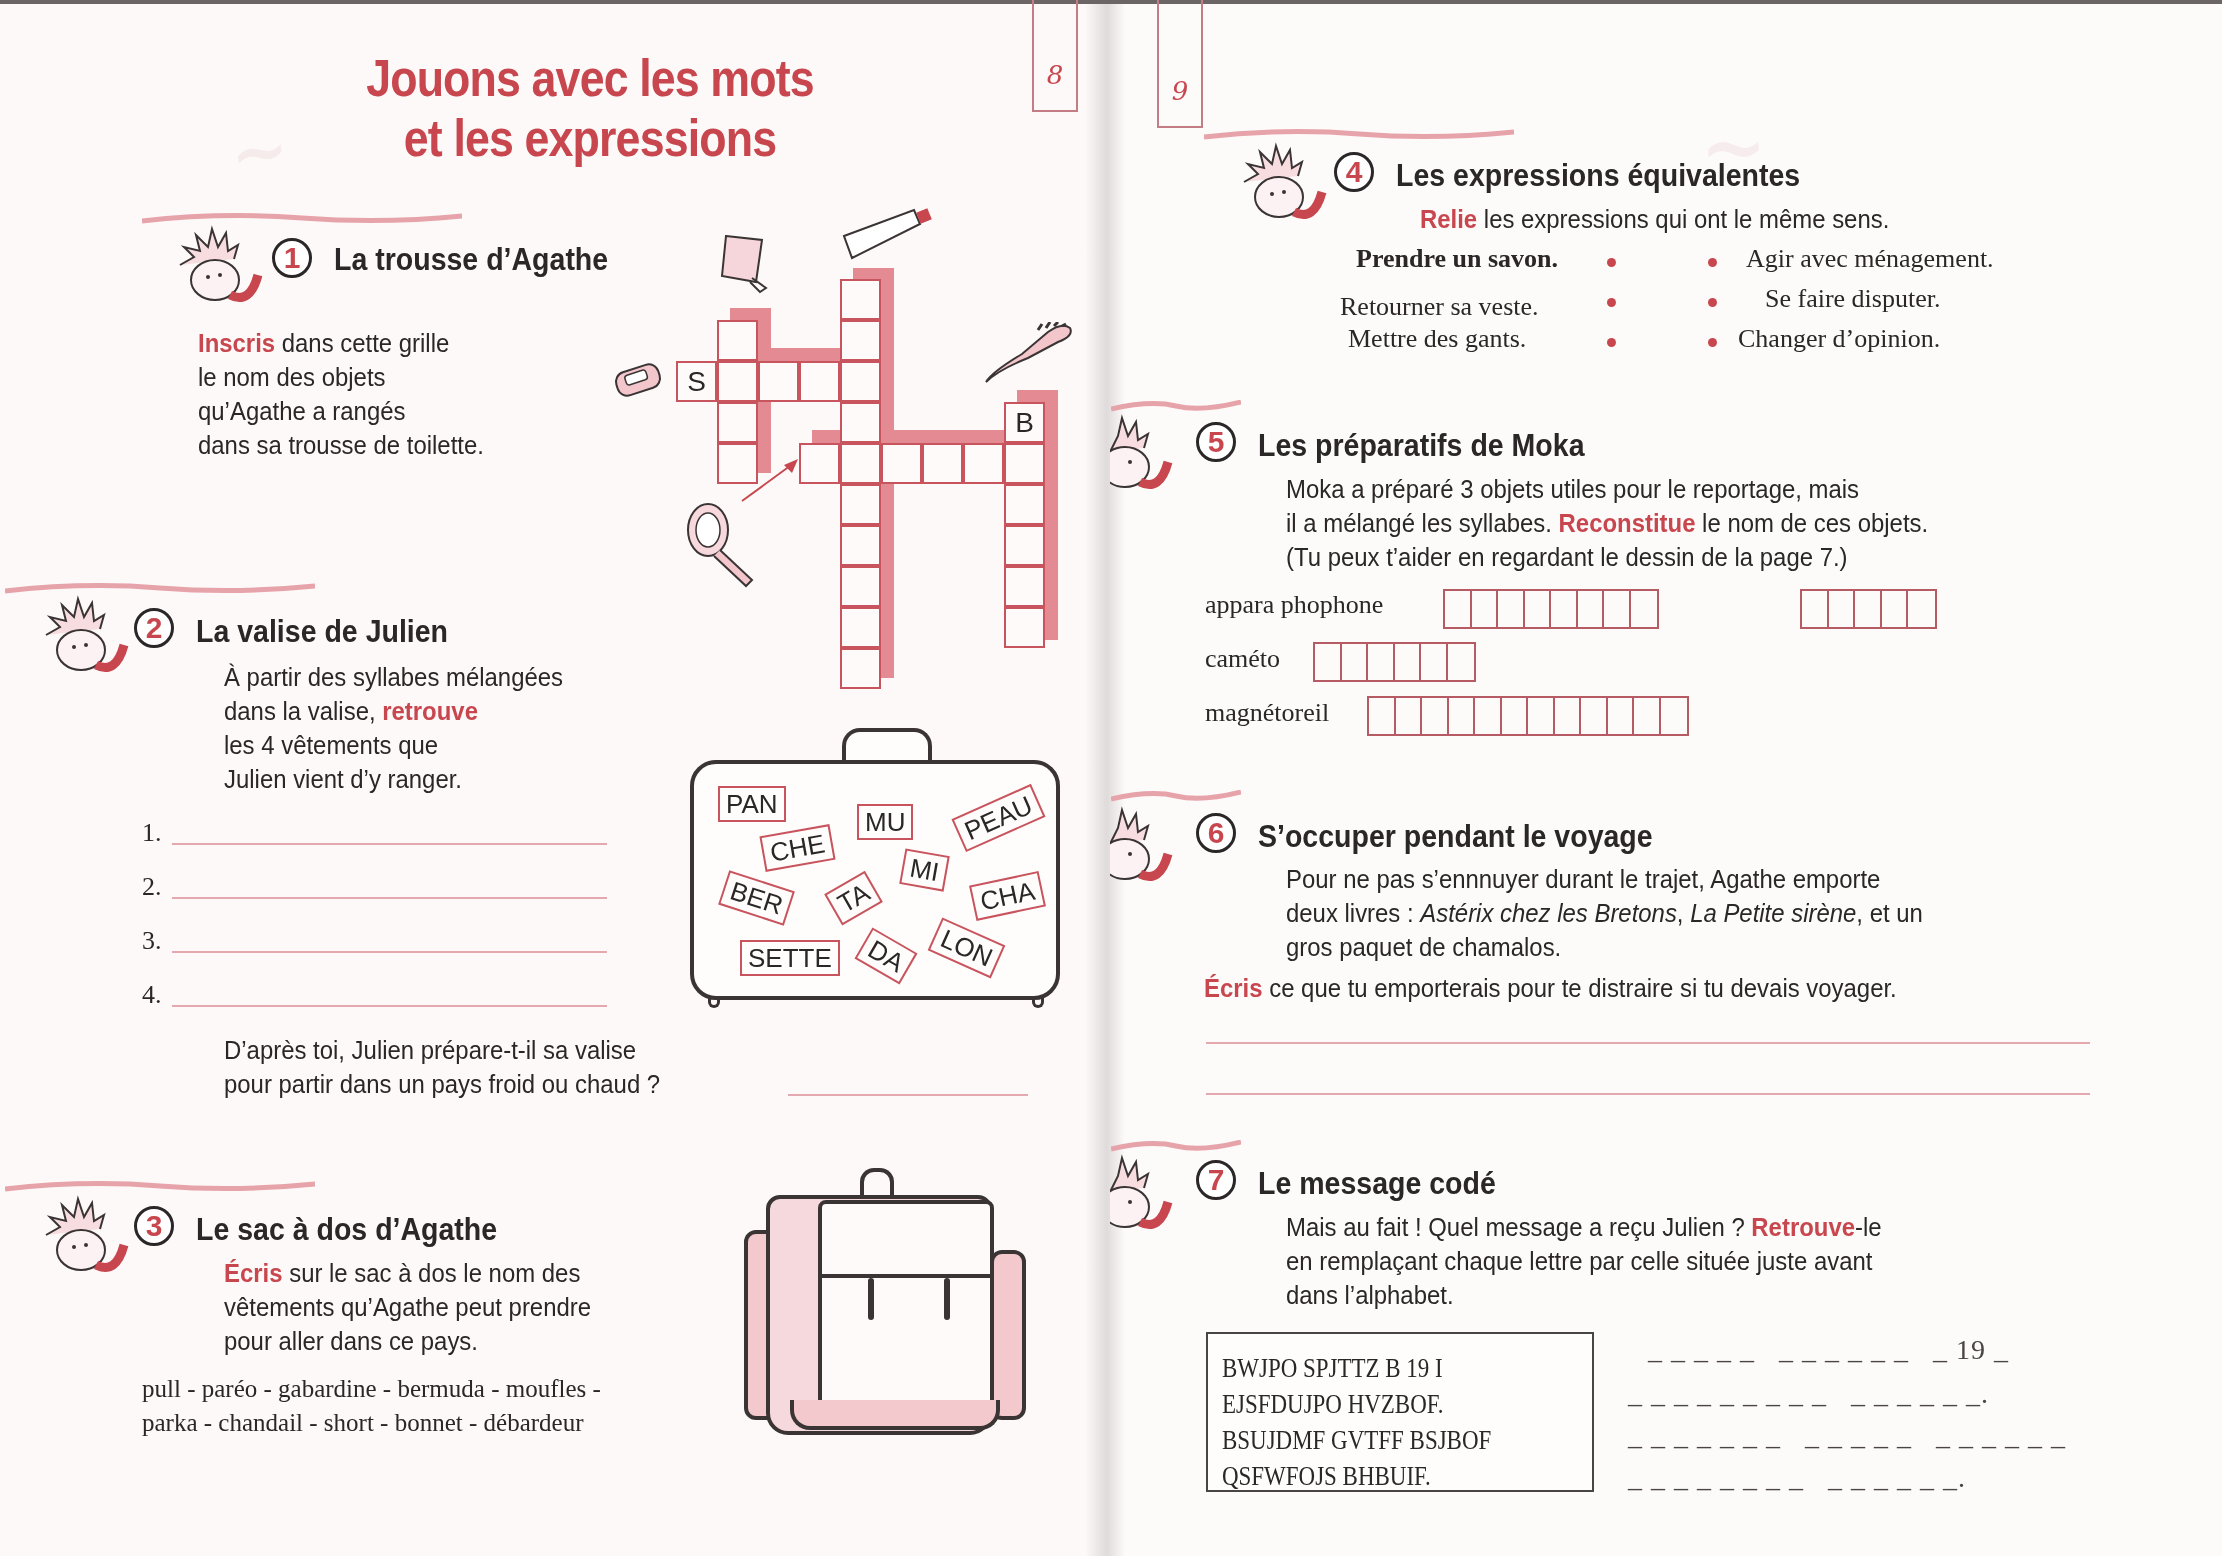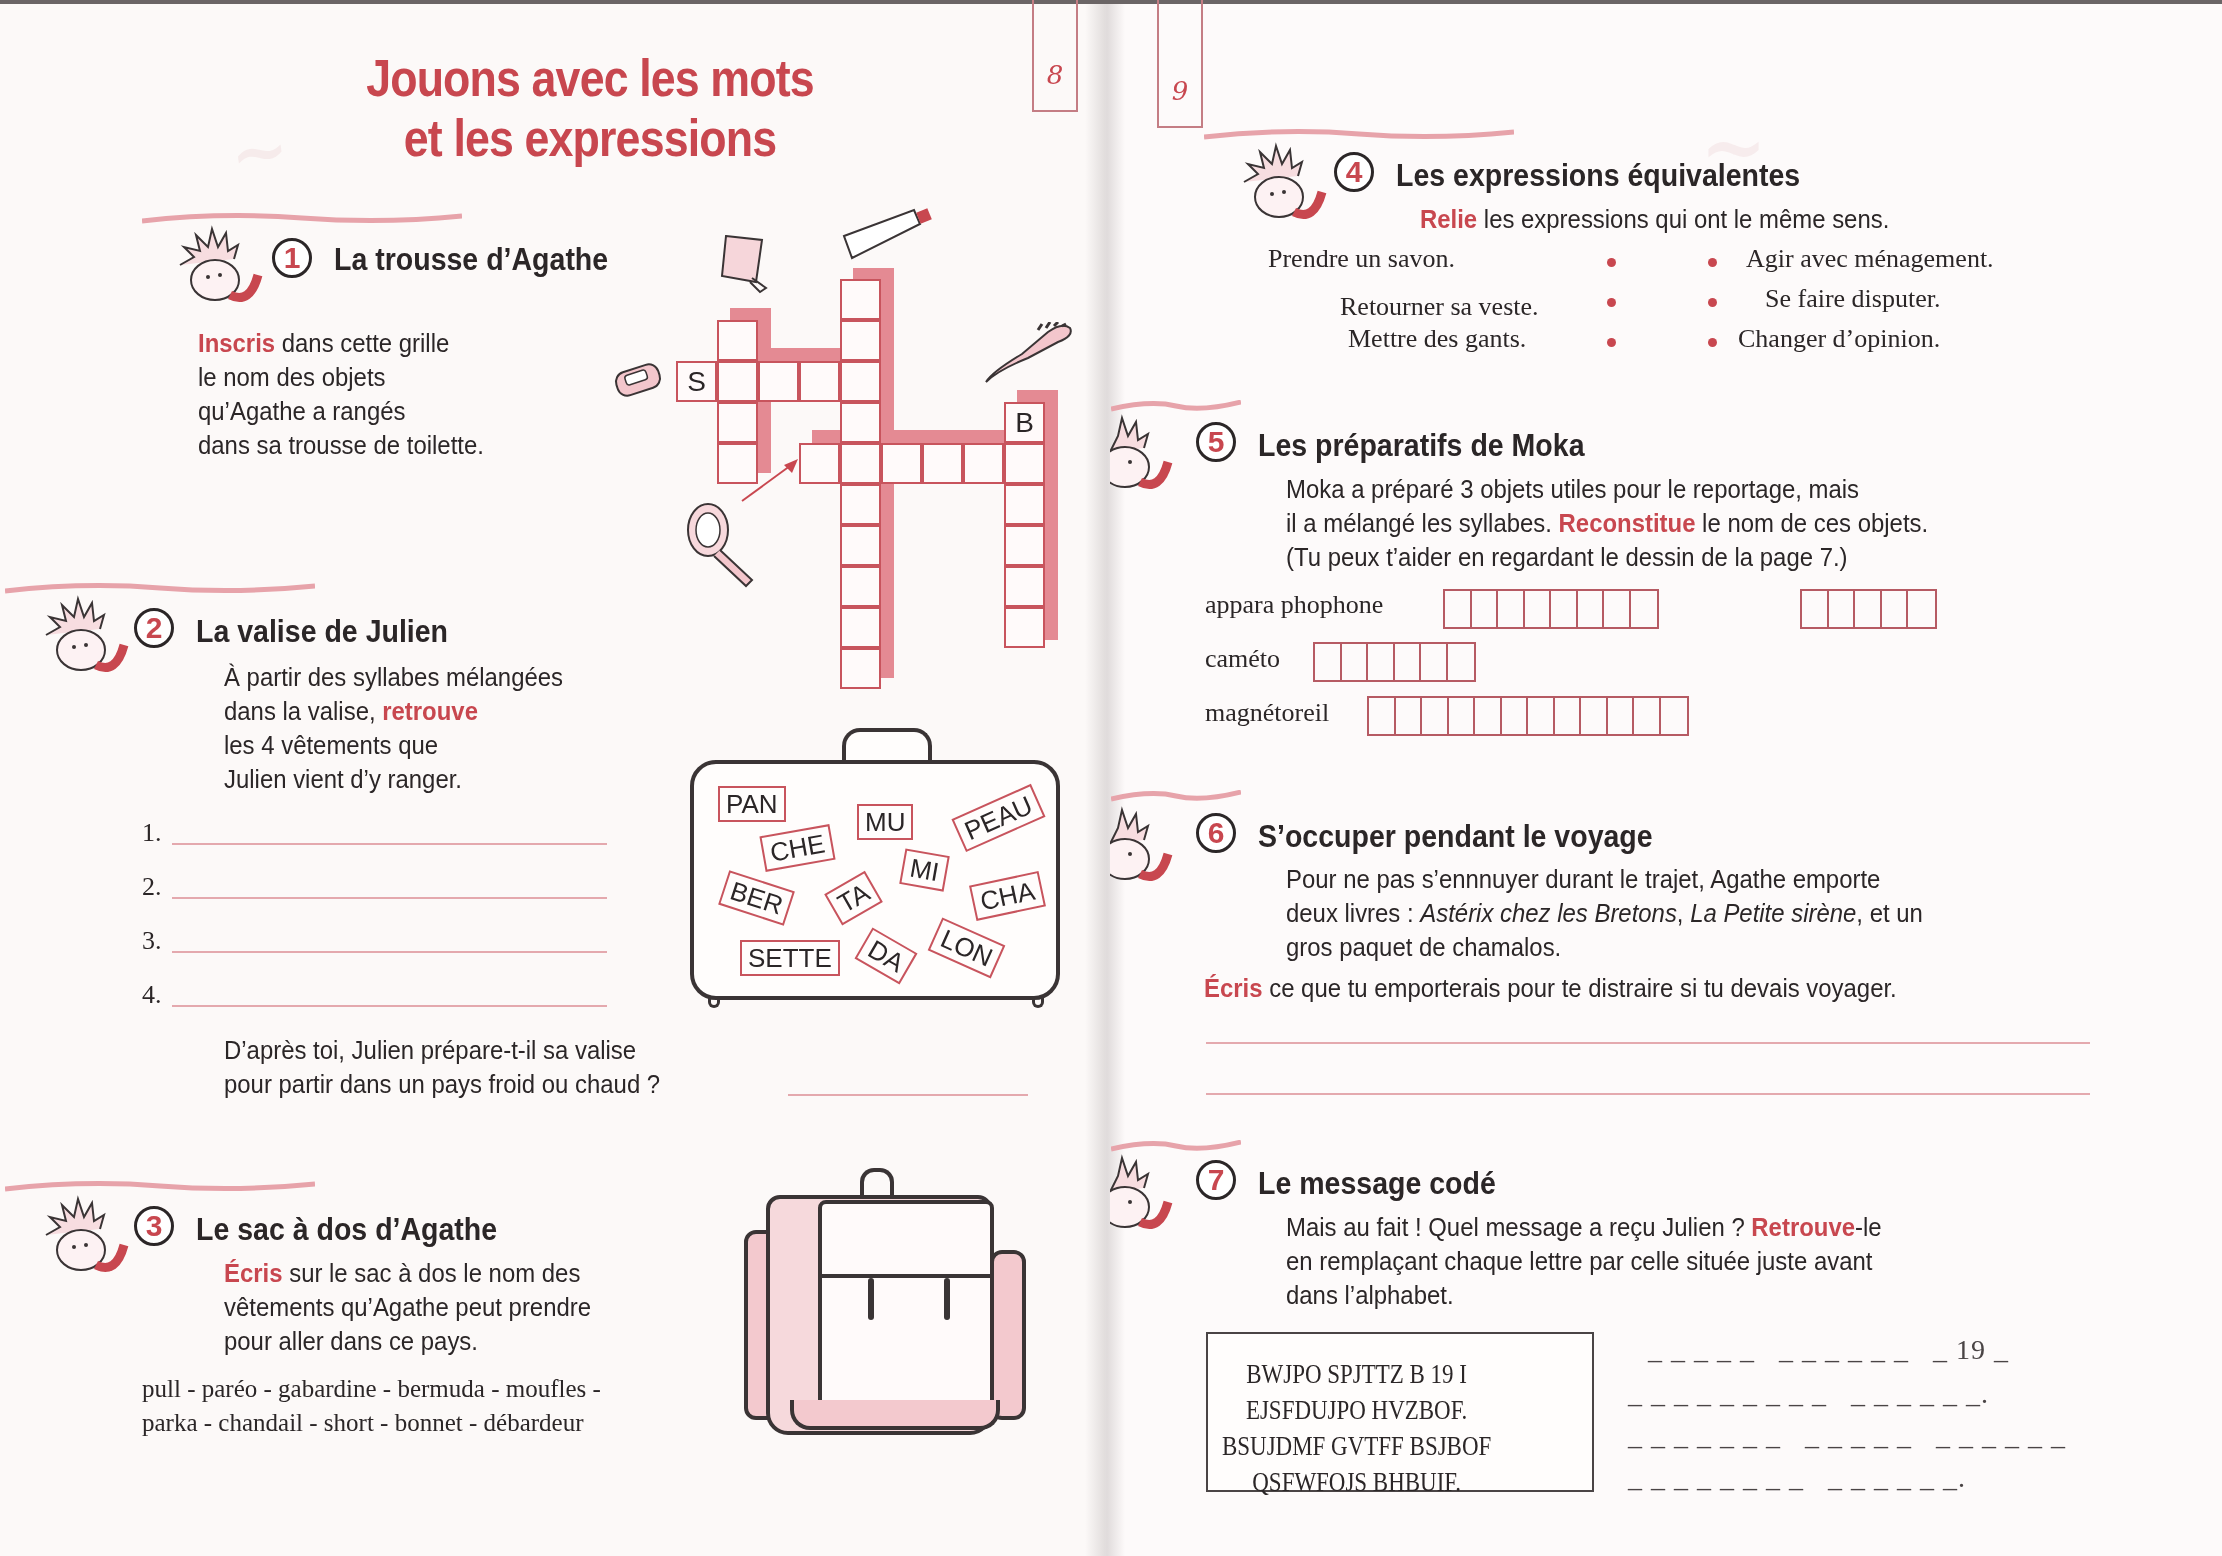--- a/index.html
+++ b/index.html
@@ -306,21 +306,21 @@
       <circle cx="50" cy="50" r="2" fill="#3a3435"></circle>
     <path d="M60 70 Q80 80 88 50" stroke="#c8474f" stroke-width="9" fill="none"></path>
   </svg>
 </div>
 <div class="num-badge" style="left:1334px;top:152px;">4</div>
 <div class="sec-title" style="left:1396px;top:158px;">Les expressions équivalentes</div>
 <div class="body-text" style="left:1420px;top:202px;">
   <span class="kw">Relie</span><span> les expressions qui ont le même sens.</span>
 </div>
 
-<div class="serif-text" style="left:1268px;top:244px;">Prendre un savon.</div>
+<div class="serif-text" style="left:1356px;top:244px;font-weight:bold;">Prendre un savon.</div>
 <div class="serif-text" style="left:1340px;top:292px;">Retourner sa veste.</div>
 <div class="serif-text" style="left:1348px;top:324px;">Mettre des gants.</div>
 <div class="dot" style="left:1607px;top:258px;"></div>
 <div class="dot" style="left:1607px;top:298px;"></div>
 <div class="dot" style="left:1607px;top:338px;"></div>
 <div class="dot" style="left:1708px;top:258px;"></div>
 <div class="dot" style="left:1708px;top:298px;"></div>
 <div class="dot" style="left:1708px;top:338px;"></div>
 <div class="serif-text" style="left:1738px;top:244px;margin-left:8px;">Agir avec ménagement.</div>
 <div class="serif-text" style="left:1738px;top:284px;margin-left:27px;">Se faire disputer.</div>
@@ -431,21 +431,21 @@
 </div>
 <div class="num-badge" style="left:1196px;top:1160px;">7</div>
 <div class="sec-title" style="left:1258px;top:1166px;">Le message codé</div>
 <div class="body-text" style="left:1286px;top:1210px;">
   <div><span>Mais au fait ! Quel message a reçu Julien ? </span><span class="kw">Retrouve</span><span>-le</span></div>
   <div>en remplaçant chaque lettre par celle située juste avant</div>
   <div>dans l’alphabet.</div>
 </div>
 
 <div class="code-box">
-  <div style="position:absolute;left:14px;top:22px;text-align:center;">
+  <div style="position:absolute;left:14px;top:16px;">
     <div class="code-line">BWJPO SPJTTZ B 19 I</div>
     <div class="code-line">EJSFDUJPO HVZBOF.</div>
     <div class="code-line">BSUJDMF GVTFF BSJBOF</div>
     <div class="code-line">QSFWFOJS BHBUIF.</div>
   </div>
 </div>
 <div class="dash-line" style="left:1648px;top:1334px;">_ _ _ _ _   _ _ _ _ _ _   _ 19 _</div>
 <div class="dash-line" style="left:1628px;top:1378px;">_ _ _ _ _ _ _ _ _   _ _ _ _ _ _.</div>
 <div class="dash-line" style="left:1628px;top:1420px;">_ _ _ _ _ _ _   _ _ _ _ _   _ _ _ _ _ _</div>
 <div class="dash-line" style="left:1628px;top:1462px;">_ _ _ _ _ _ _ _   _ _ _ _ _ _.</div>

